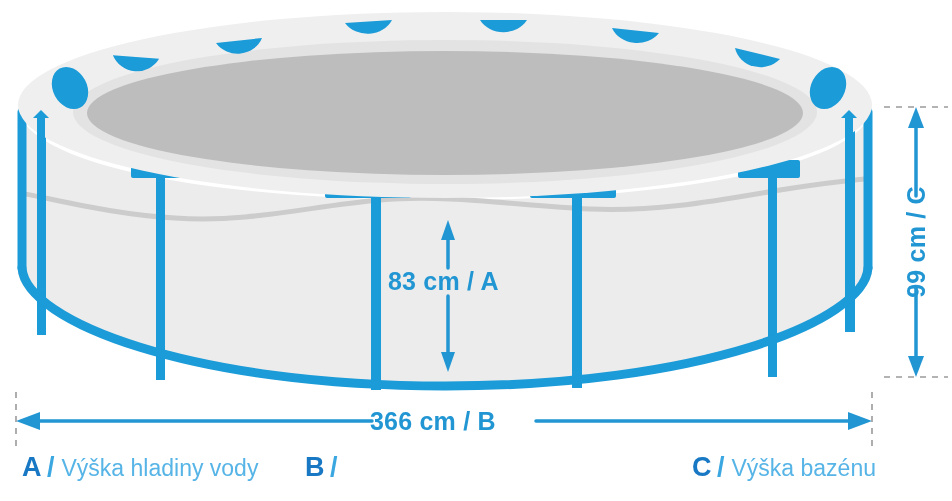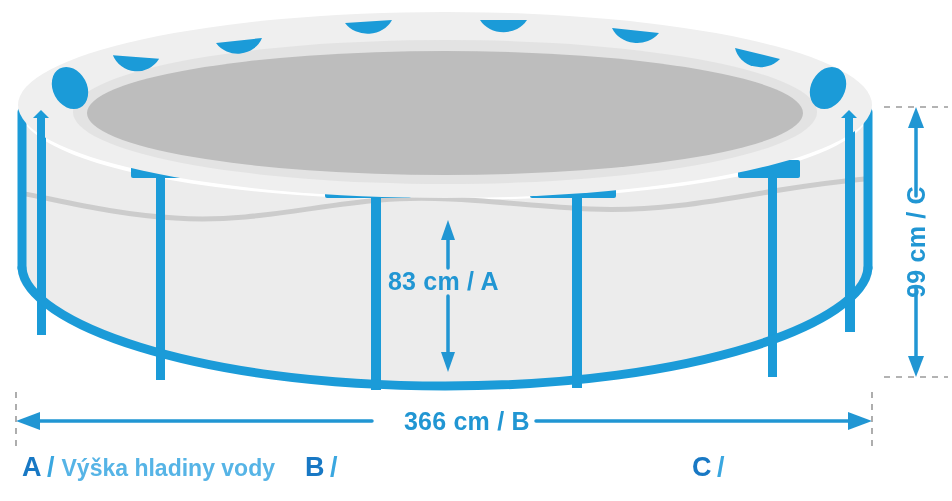--- a/index.html
+++ b/index.html
@@ -31,21 +31,21 @@
     white-space: nowrap;
     letter-spacing: 0.2px;
   }
   #label-height-a {
     left: 388px;
     top: 281px;
     font-size: 25px;
     transform: translateY(-50%);
   }
   #label-width-b {
-    left: 404px;
+    left: 370px;
     top: 421px;
     font-size: 25px;
     transform: translateY(-50%);
   }
   #label-height-c {
     left: 916px;
     top: 242px;
     font-size: 25px;
     transform: translate(-50%, -50%) rotate(-90deg);
     transform-origin: center center;
@@ -71,21 +71,21 @@
   }
   .legend-slash {
     font-size: 27px;
     font-weight: bold;
     color: #3aa7e0;
     margin: 0 7px 0 5px;
   }
   .legend-text {
     font-size: 23px;
     color: #56b4e6;
-    font-weight: bold;
+    font-weight: normal;
   }
   #legend-a { left: 22px; top: 4px; }
   #legend-b { left: 305px; top: 4px; }
   #legend-c { left: 692px; top: 4px; }
 </style>
 </head>
 <body>
 
 <div id="stage">
 
@@ -221,17 +221,18 @@
     </div>
 
     <div class="legend-item" id="legend-b">
       <span class="legend-key">B</span>
       <span class="legend-slash">/</span>
     </div>
 
     <div class="legend-item" id="legend-c">
       <span class="legend-key">C</span>
       <span class="legend-slash">/</span>
+      <span class="legend-text">Výška bazénu</span>
     </div>
 
   </div>
 
 </div>
 
 </body></html>

